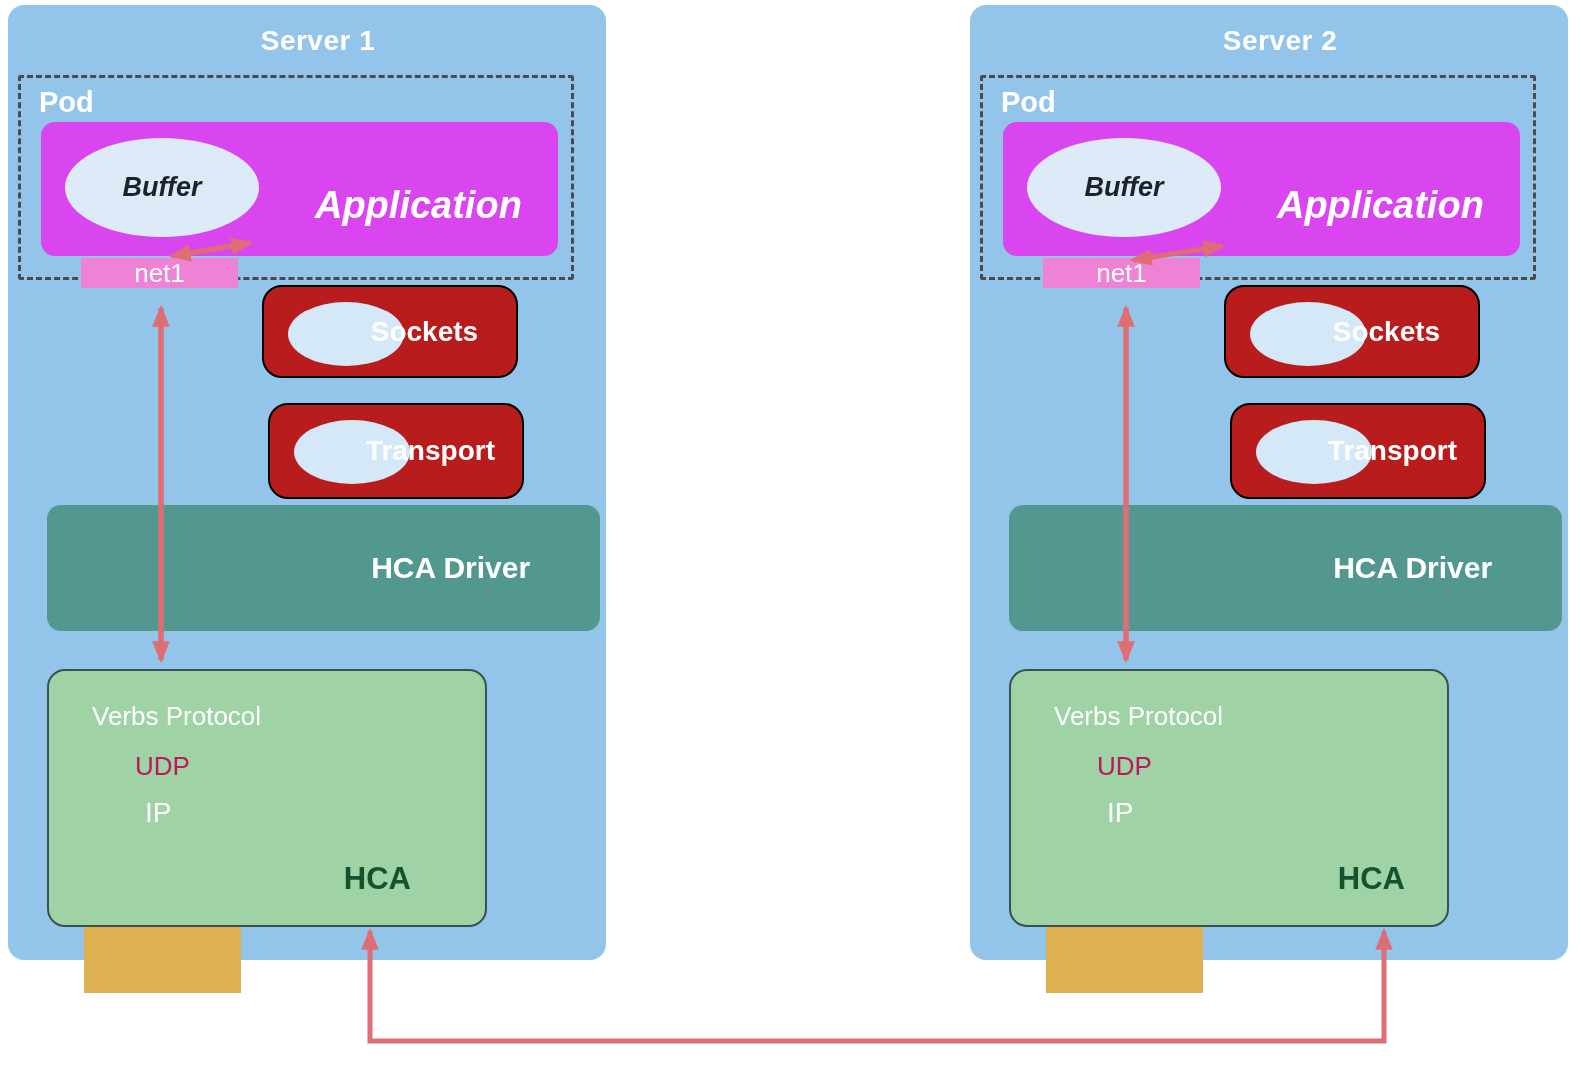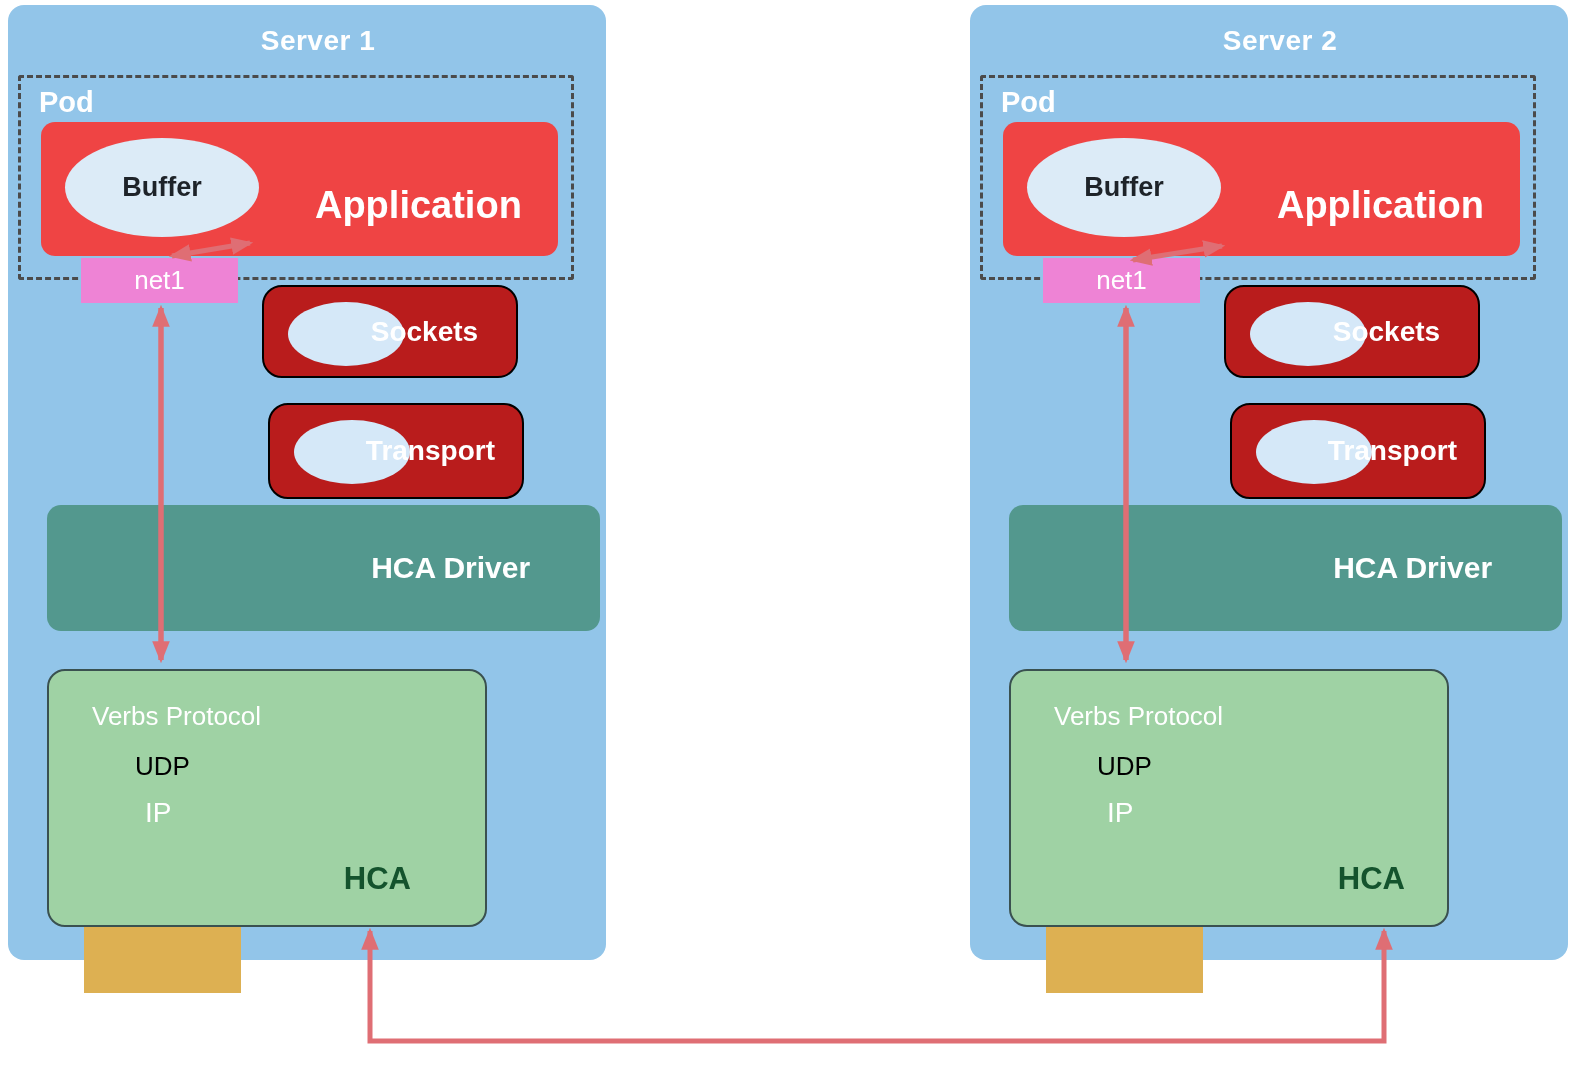--- a/index.html
+++ b/index.html
@@ -21,35 +21,35 @@
   .pod-box{
     position:absolute;left:10px;top:70px;width:556px;height:205px;
     border:3px dashed #4b4b4b;border-radius:3px;box-sizing:border-box;
   }
   .pod-label{
     position:absolute;left:18px;top:8px;
     color:#ffffff;font-size:29px;font-weight:bold;
   }
   .app-box{
     position:absolute;left:33px;top:117px;width:517px;height:134px;
-    background:#ef4444;border-radius:14px;
+    background:#d946ef;border-radius:14px;font-style:italic;
   }
   .buffer-ellipse{
     position:absolute;left:24px;top:16px;width:194px;height:99px;
     background:#dcebf7;border-radius:50%;
     display:flex;align-items:center;justify-content:center;
   }
   .buffer-label{color:#1e2329;font-size:27px;font-weight:bold;}
   .app-label{
     position:absolute;left:46%;top:16px;width:54%;height:100%;
     display:flex;align-items:center;justify-content:center;
     color:#ffffff;font-size:38px;font-weight:bold;
   }
   .net1-box{
-    position:absolute;left:73px;top:253px;width:157px;height:45px;
+    position:absolute;left:73px;top:253px;width:157px;height:30px;
     background:#ee83d5;display:flex;align-items:center;justify-content:center;
     color:#ffffff;font-size:26px;
   }
   .mid-box{
     position:absolute;width:256px;box-sizing:border-box;
     background:#b91c1c;border:2px solid #000000;border-radius:20px;
   }
   .sockets-box{left:254px;top:280px;height:93px;}
   .transport-box{left:260px;top:398px;height:96px;}
   .mid-ellipse{
@@ -69,21 +69,21 @@
     position:absolute;left:46%;top:0;width:54%;height:100%;
     display:flex;align-items:center;justify-content:center;
     color:#ffffff;font-size:30px;font-weight:bold;
   }
   .hca-box{
     position:absolute;left:39px;top:664px;width:440px;height:258px;
     box-sizing:border-box;
     background:#9fd2a4;border:2px solid #3a5150;border-radius:18px;
   }
   .verbs-label{position:absolute;left:43px;top:30px;color:#ffffff;font-size:26px;}
-  .udp-label{position:absolute;left:86px;top:80px;color:#000000;font-size:26px;}
+  .udp-label{position:absolute;left:86px;top:80px;color:#be185d;font-size:26px;}
   .ip-label{position:absolute;left:96px;top:126px;color:#ffffff;font-size:28px;}
   .hca-label{
     position:absolute;right:74px;bottom:28px;
     color:#14532d;font-size:31px;font-weight:bold;
   }
   .s2 .hca-label{right:42px;}
   .nic-port{
     position:absolute;left:76px;top:916px;width:157px;height:72px;
     background:#ddb052;
   }

